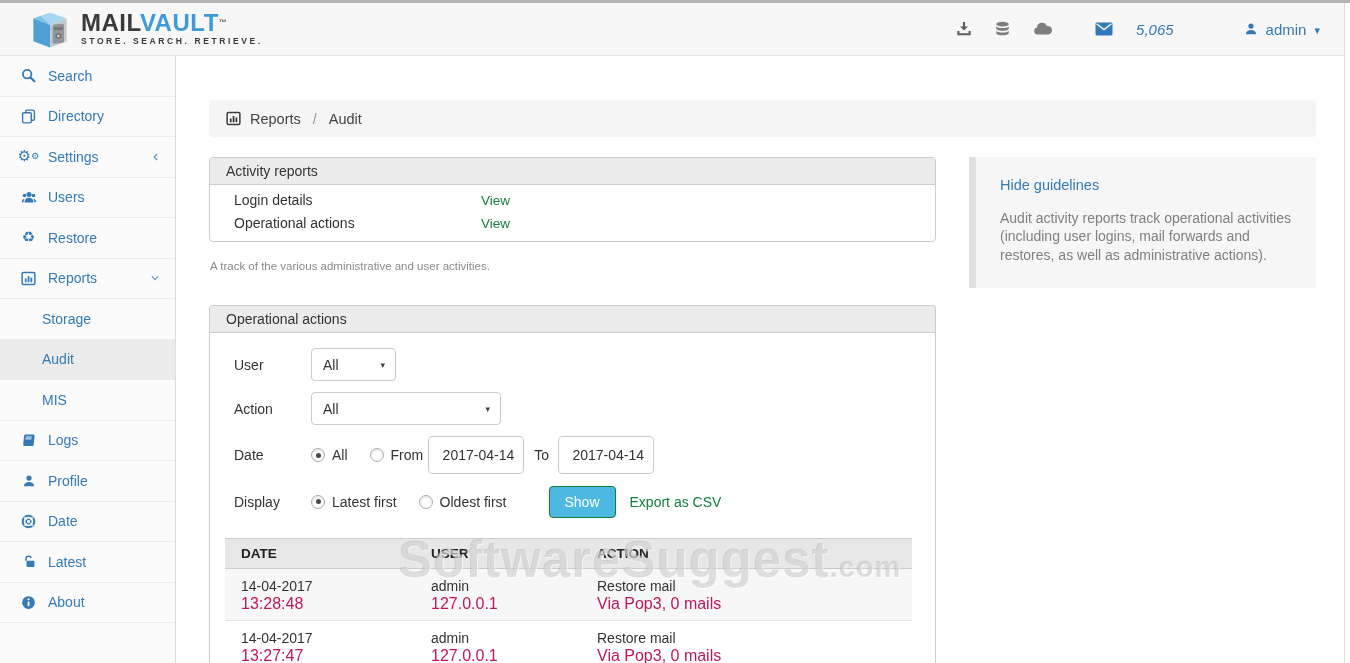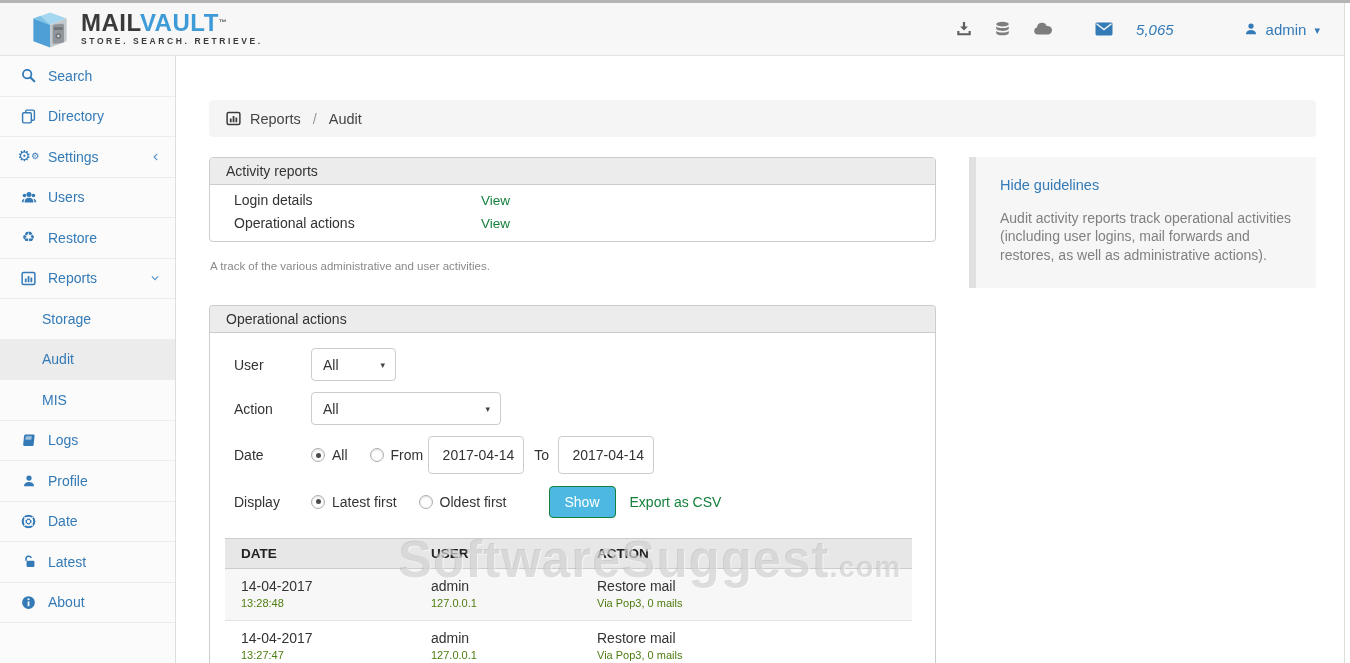--- a/index.html
+++ b/index.html
@@ -86,21 +86,21 @@
 
   
   .op-table { width:687px; border-collapse:collapse; margin:20px 0 0 0; }
   .op-table th { background:#e7e7e7; border-top:1px solid #ccc; border-bottom:1px solid #ccc;
                  text-align:left; font-size:13.5px; color:#222; padding:7px 8px 7px 16px; }
   .op-table td { padding:8px 8px 8px 16px; vertical-align:top; border-top:1px solid #e3e3e3; }
   .op-table tr.odd td { background:#f7f7f7; }
   .op-table tr:first-child td { border-top:none; }
   .col-date { width:190px; } .col-user { width:166px; }
   .cell-l1 { font-size:14px; color:#333; line-height:18px; }
-  .cell-l2 { font-size:11px; color:#4d7c0f; line-height:17px; }
+  .cell-l2 { font-size:16px; color:#be185d; line-height:17px; }
 
   
   .guidelines { background:#f6f6f6; border-left:7px solid #e0e0e0; padding:19px 24px 24px 24px; }
   .hide-link { color:#337ab7; font-size:14.5px; cursor:pointer; text-decoration:none; display:inline-block; }
   .guide-text { margin-top:15px; font-size:14px; color:#808080; line-height:1.32; }
 
   
   .watermark { position:absolute; left:398px; top:530px; z-index:6; pointer-events:none;
                font-weight:bold; font-size:51px; color:rgba(150,150,150,.30); letter-spacing:1px;
                text-shadow:1px 1px 0 rgba(255,255,255,.6); white-space:nowrap; }

